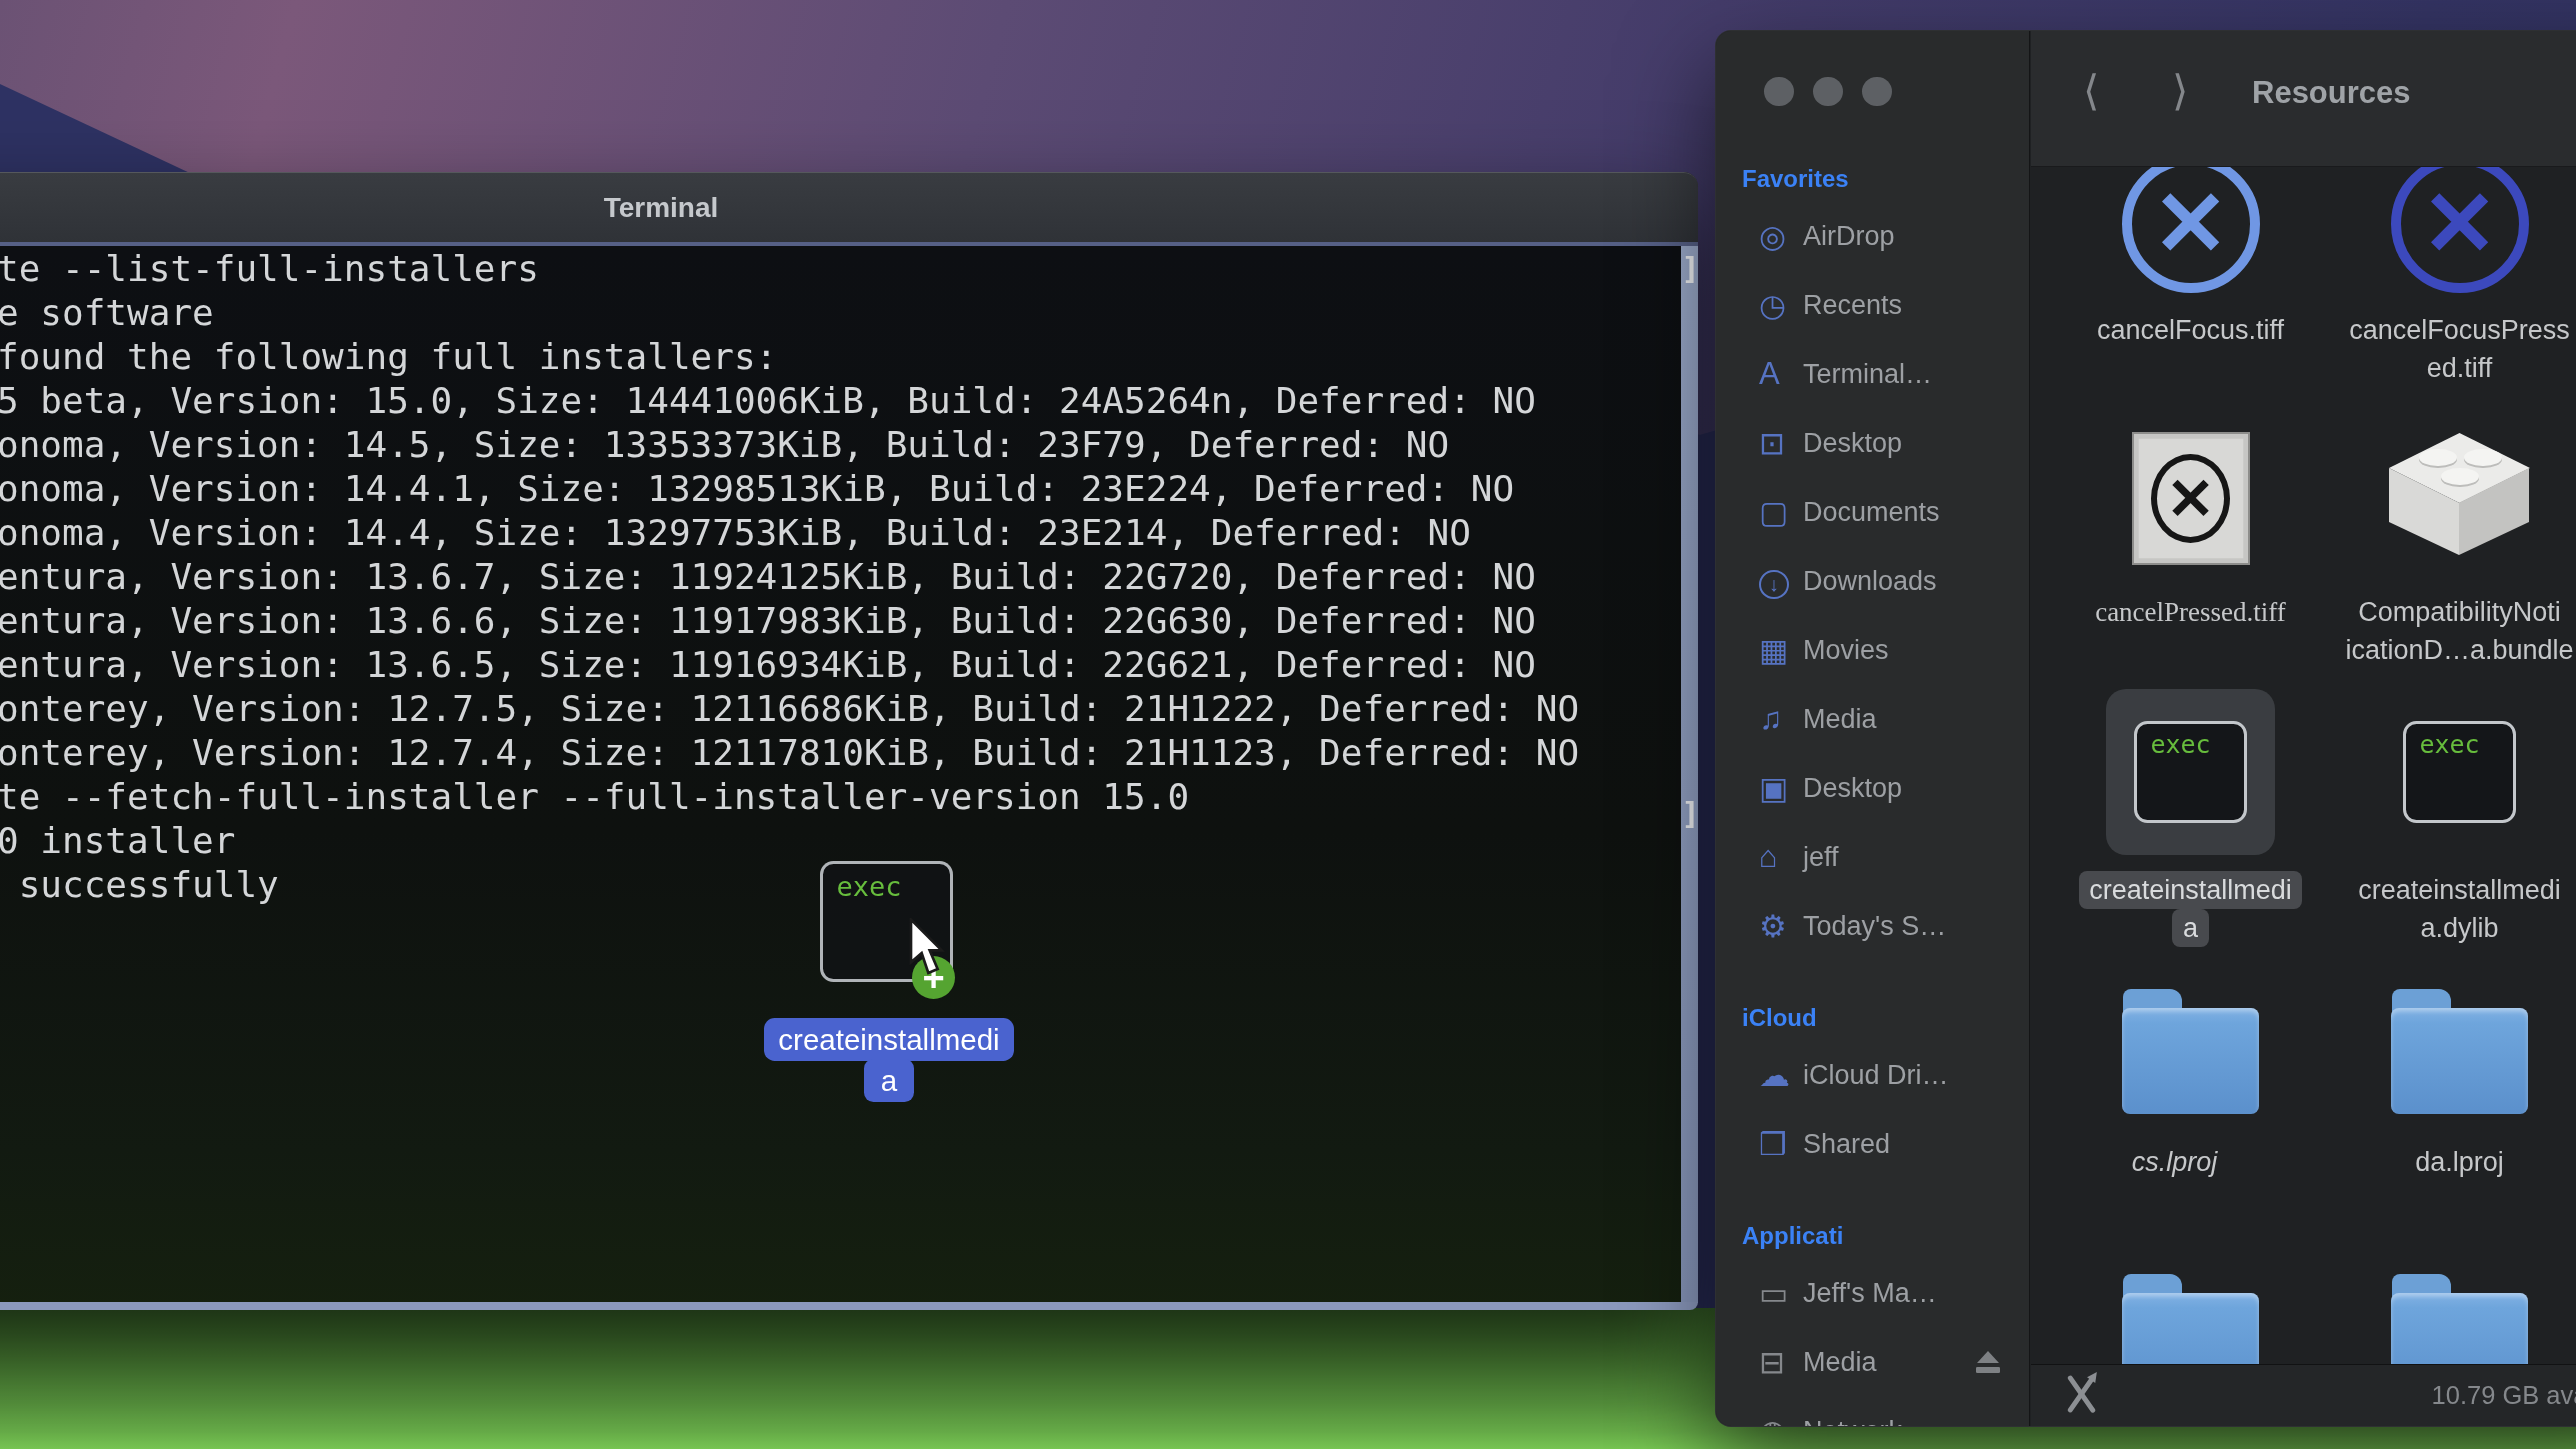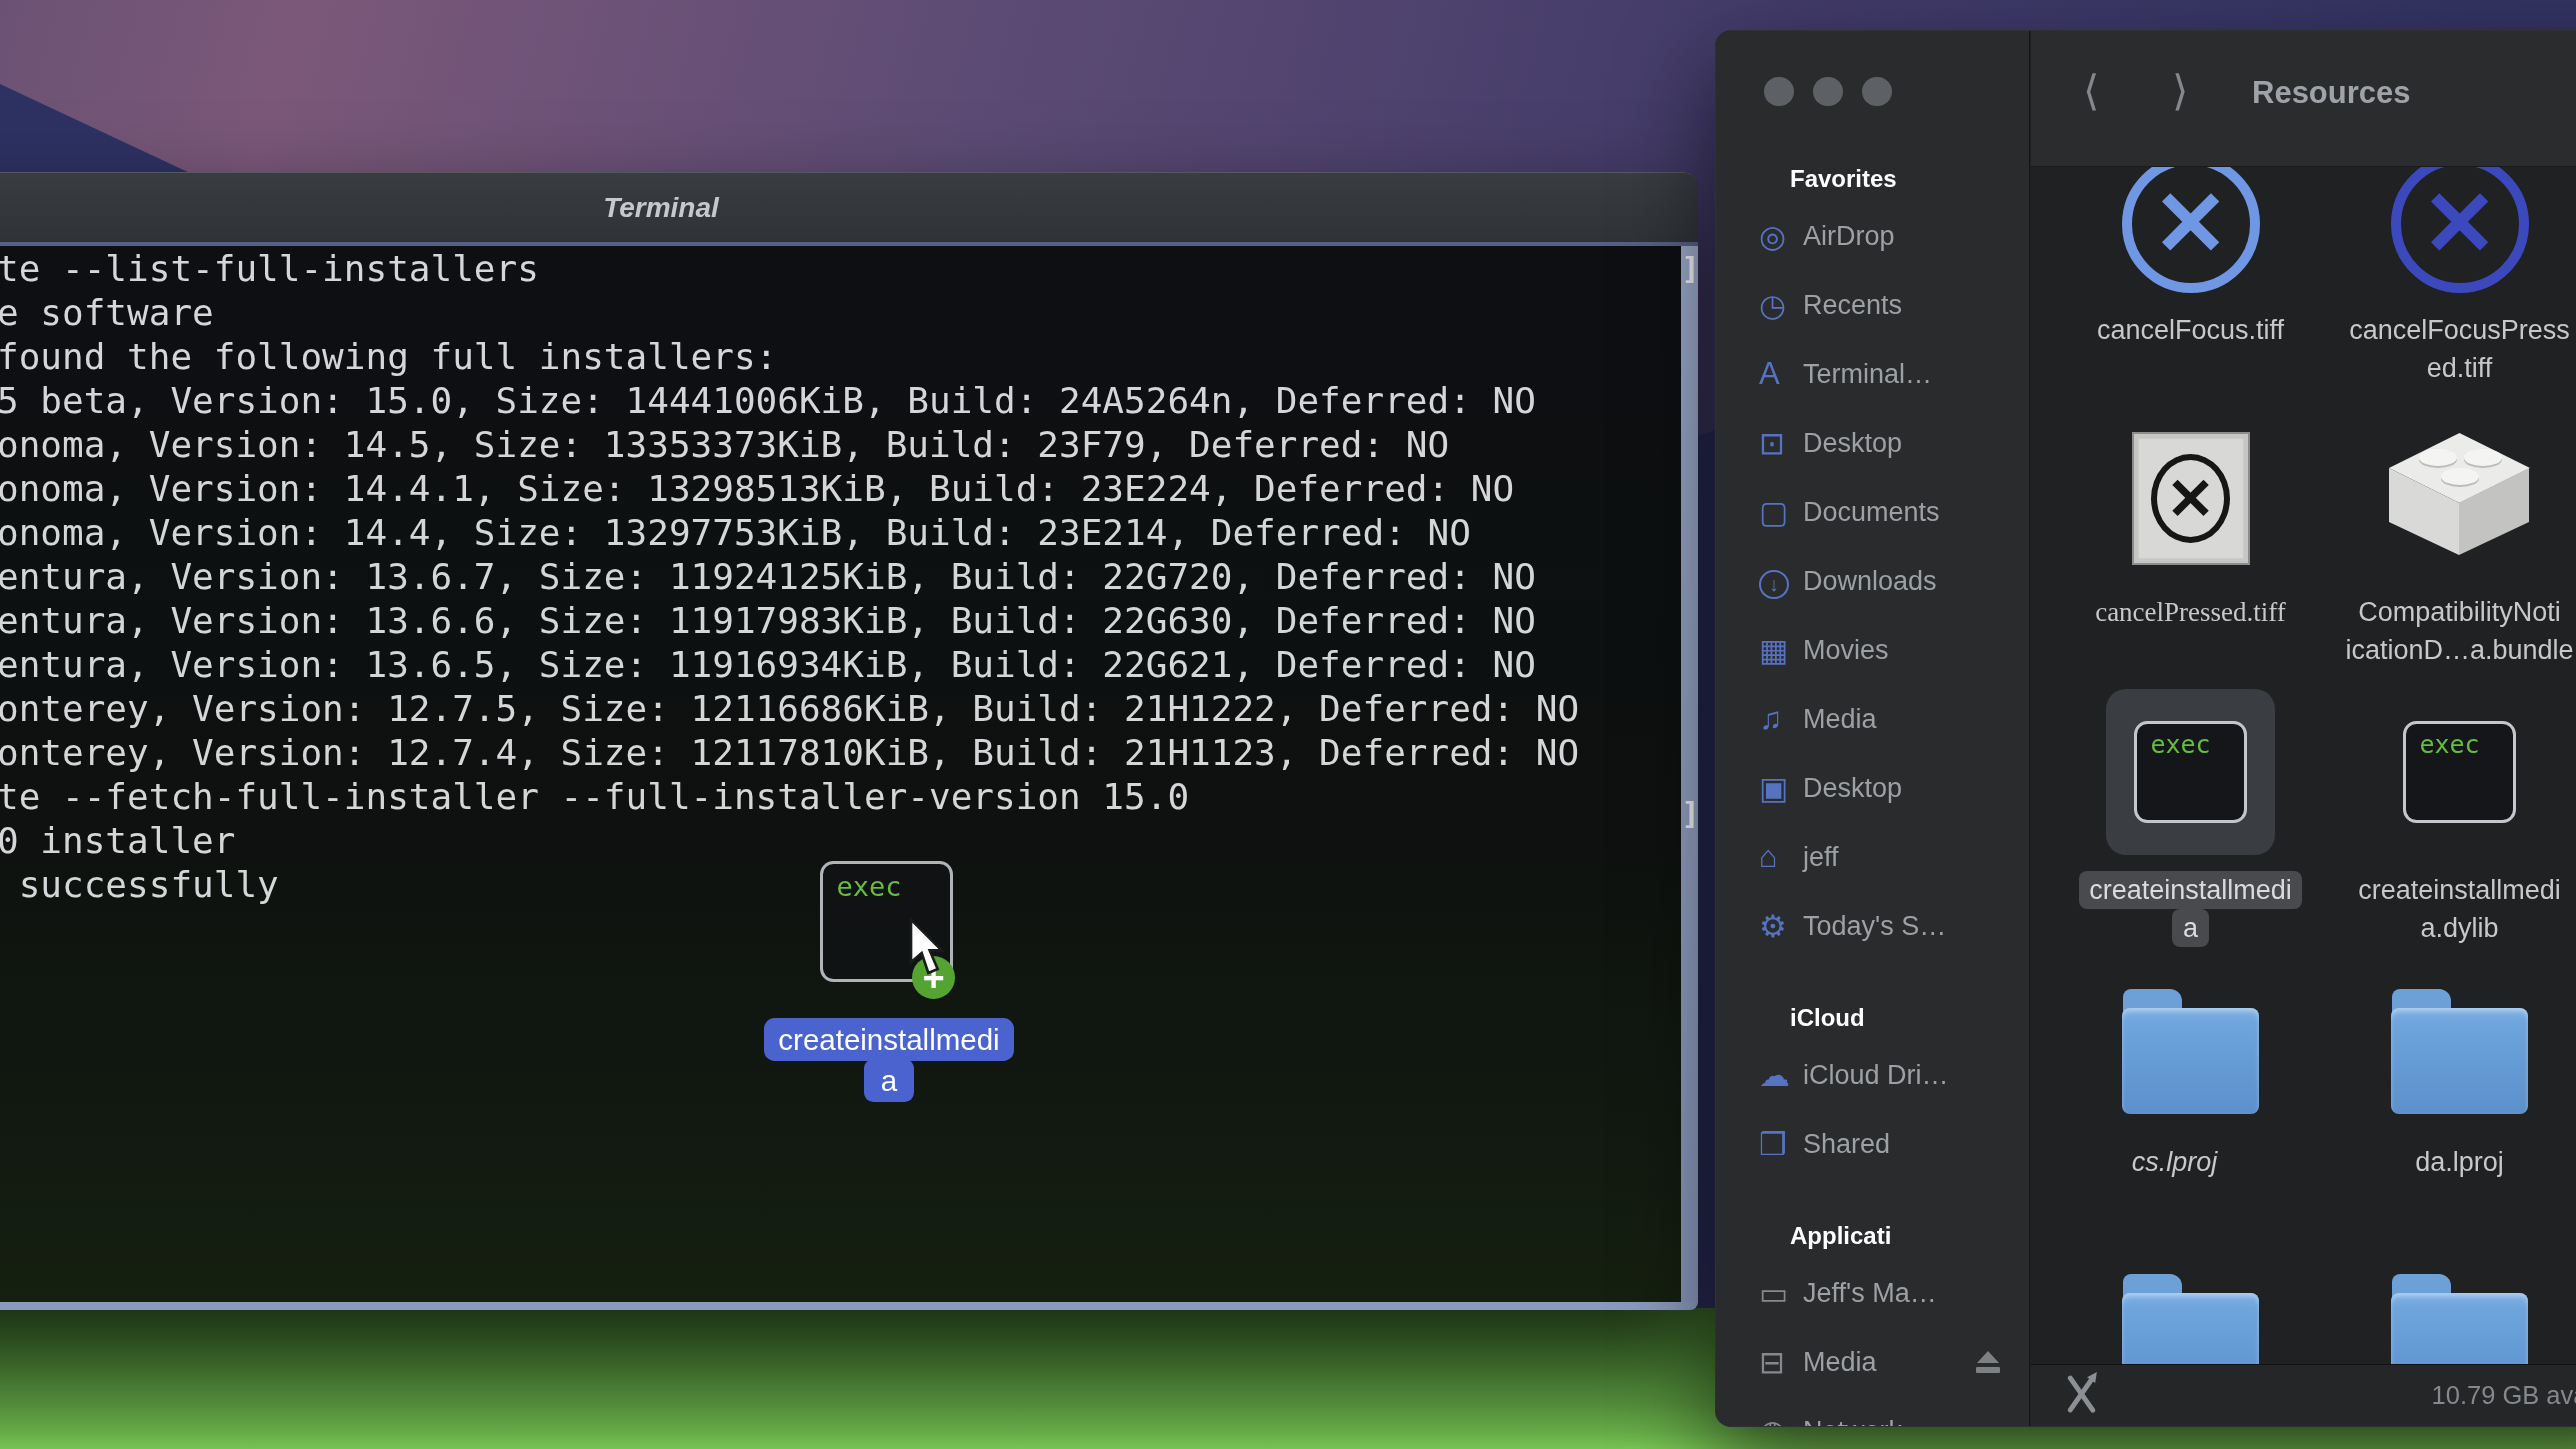--- a/index.html
+++ b/index.html
@@ -12,38 +12,38 @@
     clip-path:polygon(0 0,100% 0,100% 13%,66% 30%,11.4% 15.3%,0 5.8%);}
   .wp-green{position:absolute;left:0;right:0;top:1308px;bottom:0;
     background:linear-gradient(180deg,#3b682b 0%,#4a8034 38%,#58953e 68%,#68ae49 88%,#77c653 100%);}
 
   
   #terminal{position:absolute;left:-376px;top:172px;width:2074px;height:1138px;z-index:10;
     border-radius:14.8px;background:#0e1013;box-shadow:0 40px 94px rgba(0,0,0,.6);}
   .t-titlebar{position:absolute;left:0;top:0;right:0;height:70px;
     background:linear-gradient(180deg,#393c41,#2f3237);border-radius:14.8px 14.8px 0 0;
     border-top:1.3px solid #55585c;display:flex;align-items:center;justify-content:center;box-sizing:border-box;}
-  .t-title{font-size:28px;font-weight:600;color:#c5c8cc;font-style:italic;}
+  .t-title{font-size:28px;font-weight:600;color:#c5c8cc;}
   .t-blueline{position:absolute;top:70px;left:0;right:0;height:4px;background:#566086;}
   .t-content{position:absolute;left:0;top:74px;right:0;bottom:0;border-radius:0 0 14.8px 14.8px;overflow:hidden;
     background:linear-gradient(180deg,#0d0f13 0%,#0e110f 55%,#121a11 85%,#15200f 100%);}
   .t-text{position:absolute;left:373px;top:1.3px;font-family:"DejaVu Sans Mono",monospace;
     font-size:36px;line-height:44px;color:#d4d6d8;white-space:pre;}
   .t-redge{position:absolute;right:0;top:74px;bottom:6.7px;width:17.4px;z-index:2;
     background:linear-gradient(180deg,#9aa9c9,#8796ba);}
   .t-bedge{position:absolute;bottom:0;left:0;right:0;height:8px;background:#8b99bd;border-radius:0 0 14.8px 14.8px;z-index:2;}
   .t-mark{position:absolute;right:0.7px;width:16px;z-index:3;color:#eef0f3;
     font-family:"DejaVu Sans Mono",monospace;font-size:31px;font-weight:bold;}
 
   
   #finder{position:absolute;left:1715px;top:29.5px;width:953px;height:1397px;z-index:20;border-radius:16px;
     background:#1f2123;box-shadow:0 40px 94px rgba(0,0,0,.6);overflow:hidden;border:1.3px solid rgba(255,255,255,.07);box-sizing:border-box;}
   .f-sidebar{position:absolute;left:0;top:0;bottom:0;width:314px;background:#292b2c;border-right:1.3px solid #141516;
     box-sizing:border-box;padding-top:124px;overflow:hidden;}
-  .f-sb-header{height:47px;line-height:47px;padding-left:43px;font-size:24px;font-weight:700;color:#ffffff;margin-left:31px;}
+  .f-sb-header{height:47px;line-height:47px;padding-left:26px;font-size:24px;font-weight:700;color:#3b82f6;}
   .f-sb-header.gap{margin-top:33px;}
   .f-sb-item{height:69px;display:flex;align-items:center;padding-left:43px;color:#9da0a4;font-size:27px;}
   .f-sb-item .ic{width:44px;flex:none;font-size:31px;color:#5673c2;text-align:left;}
   .f-sb-item.gray .ic{color:#85888c;}
   .ic-circle{display:inline-flex;width:29.5px;height:29.5px;border:2px solid currentColor;border-radius:50%;
     align-items:center;justify-content:center;font-size:20px;box-sizing:border-box;}
   .trail-eject{margin-left:auto;margin-right:29.5px;display:inline-flex;flex-direction:column;align-items:center;}
   .trail-eject i{width:0;height:0;border-left:11.4px solid transparent;border-right:11.4px solid transparent;border-bottom:12.7px solid #7e8184;}
   .trail-eject b{width:24px;height:6px;background:#7e8184;margin-top:3.4px;border-radius:1.3px;}
 

